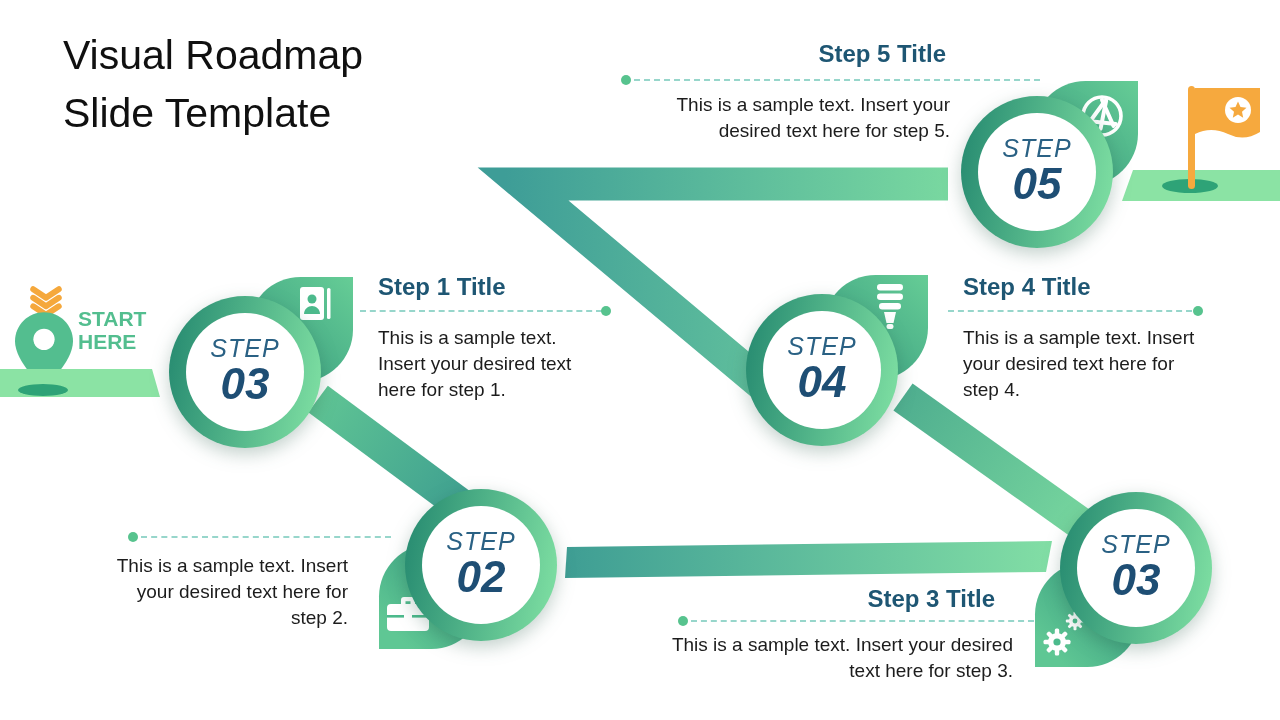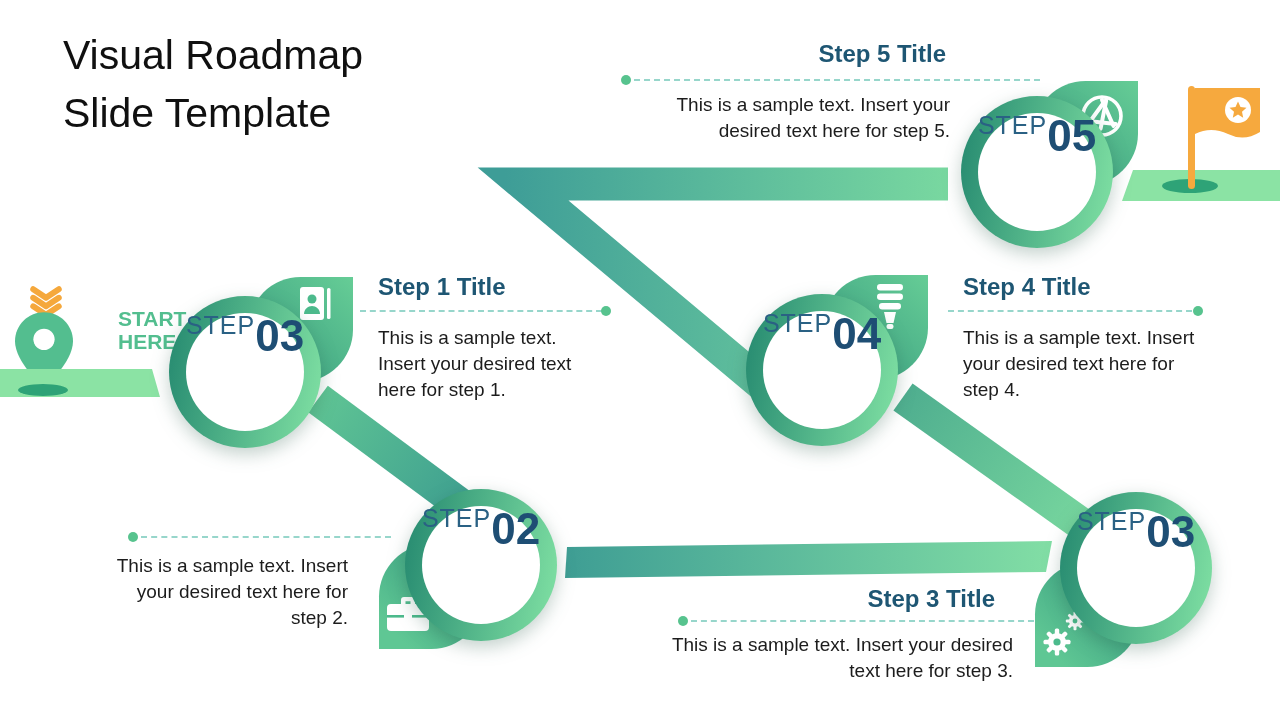--- a/index.html
+++ b/index.html
@@ -7,29 +7,29 @@
     position:relative;width:1280px;height:720px;overflow:hidden;background:#ffffff;
     font-family:"Liberation Sans","DejaVu Sans",sans-serif;
   }
   .abs{position:absolute;}
   
   #main-title{
     left:63px;top:26px;width:400px;
     font-size:41px;line-height:1.42;font-weight:400;color:#101010;letter-spacing:0px;
   }
   
-  #start-label{left:78px;top:307px;font-size:21px;line-height:1.1;font-weight:700;color:#53BE8F;margin-left:40px;}
+  #start-label{left:78px;top:307px;font-size:21px;line-height:1.1;font-weight:700;color:#53BE8F;}
   #chevrons{left:30px;top:286px;}
   #pin{left:15px;top:312px;}
   
   .stepc{position:absolute;width:152px;height:152px;border-radius:50%;
     background:linear-gradient(100deg,#2B8F73 8%,#7ADBA0 92%);
     filter:drop-shadow(0 6px 9px rgba(35,85,70,.28));z-index:6;}
   .stepc .inner{position:absolute;left:17px;top:17px;width:118px;height:118px;border-radius:50%;
-    background:#ffffff;display:flex;flex-direction:row;justify-content:center;}
+    background:#ffffff;display:flex;flex-direction:column;align-items:center;justify-content:center;font-style:italic;}
   .step-word{font-size:25px;color:#2A6184;letter-spacing:1px;line-height:1;}
   .step-num{font-size:44px;font-weight:700;color:#1E4E74;line-height:1.05;}
   #c1{left:169px;top:296px;} #c2{left:405px;top:489px;} #c3{left:1060px;top:492px;}
   #c4{left:746px;top:294px;} #c5{left:961px;top:96px;}
   
   .petal{position:absolute;width:105px;height:105px;z-index:4;}
   .petal.tr{border-radius:50% 0 50% 50%;background:linear-gradient(45deg,#35997E,#66CD96);}
   .petal.bl{border-radius:50% 50% 50% 0;background:linear-gradient(225deg,#35997E 10%,#5FC794 85%);}
   #p1{left:248px;top:277px;} #p2{left:379px;top:544px;} #p3{left:1035px;top:562px;}
   #p4{left:823px;top:275px;} #p5{left:1033px;top:81px;}

